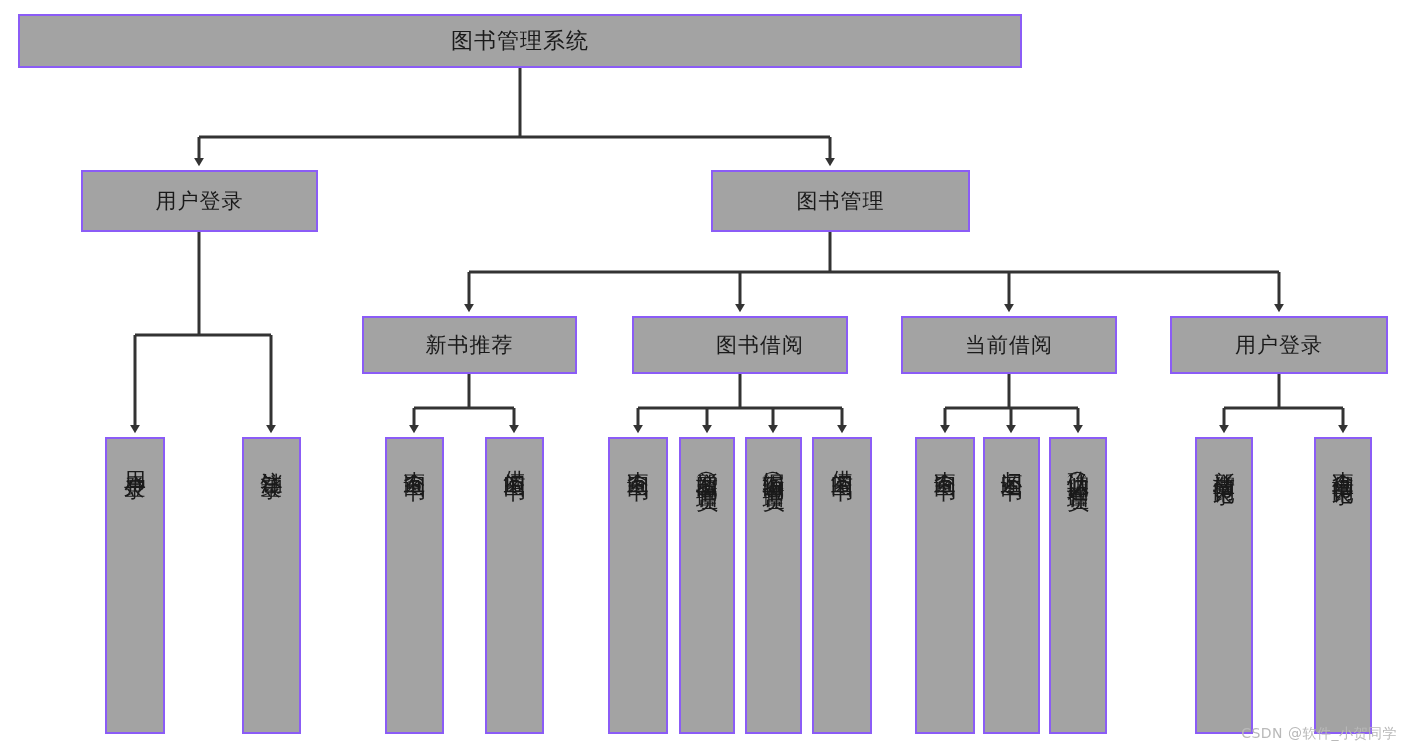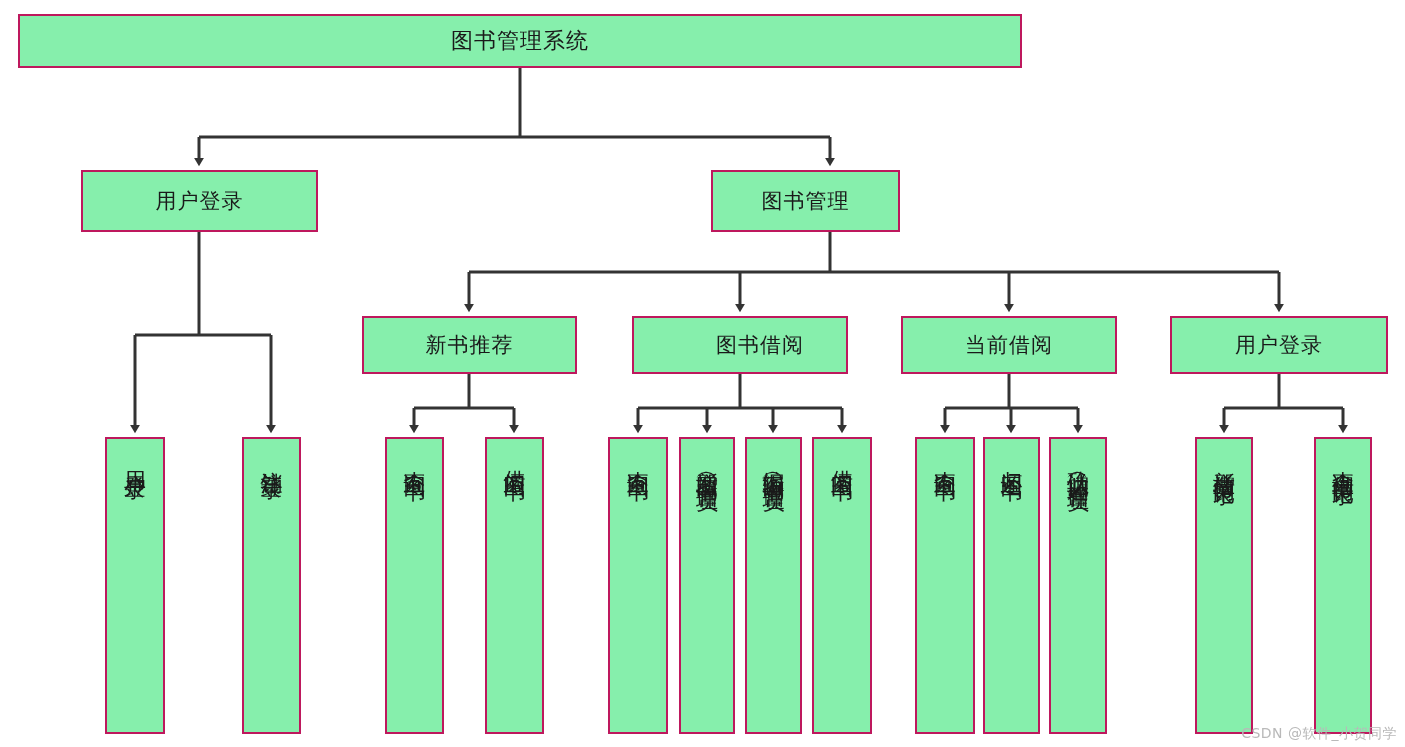--- a/index.html
+++ b/index.html
@@ -19,22 +19,22 @@
     position: absolute;
     left: 0;
     top: 0;
     width: 1405px;
     height: 747px;
     pointer-events: none;
   }
   .node {
     position: absolute;
     box-sizing: border-box;
-    border: 2px solid #be185d;
-    background: #86efac;
+    border: 2px solid #8b5cf6;
+    background: #a3a3a3;
     display: flex;
     align-items: center;
     justify-content: center;
     color: #1a1a1a;
   }
   .node .label {
     display: block;
     text-align: center;
     line-height: 1.28;
   }
@@ -126,21 +126,21 @@
     </g>
   </svg>
 
   <div class="node h root" style="left:18px; top:14px; width:1004px; height:54px;">
     <span class="label">图书管理系统</span>
   </div>
 
   <div class="node h" style="left:81px; top:170px; width:237px; height:62px;">
     <span class="label">用户登录</span>
   </div>
-  <div class="node h" style="left:711px; top:170px; width:189px; height:62px;">
+  <div class="node h" style="left:711px; top:170px; width:259px; height:62px;">
     <span class="label">图书管理</span>
   </div>
 
   <div class="node h" style="left:362px; top:316px; width:215px; height:58px;">
     <span class="label">新书推荐</span>
   </div>
   <div class="node h" style="left:632px; top:316px; width:216px; height:58px;padding-left:40px;">
     <span class="label">图书借阅</span>
   </div>
   <div class="node h" style="left:901px; top:316px; width:216px; height:58px;">

